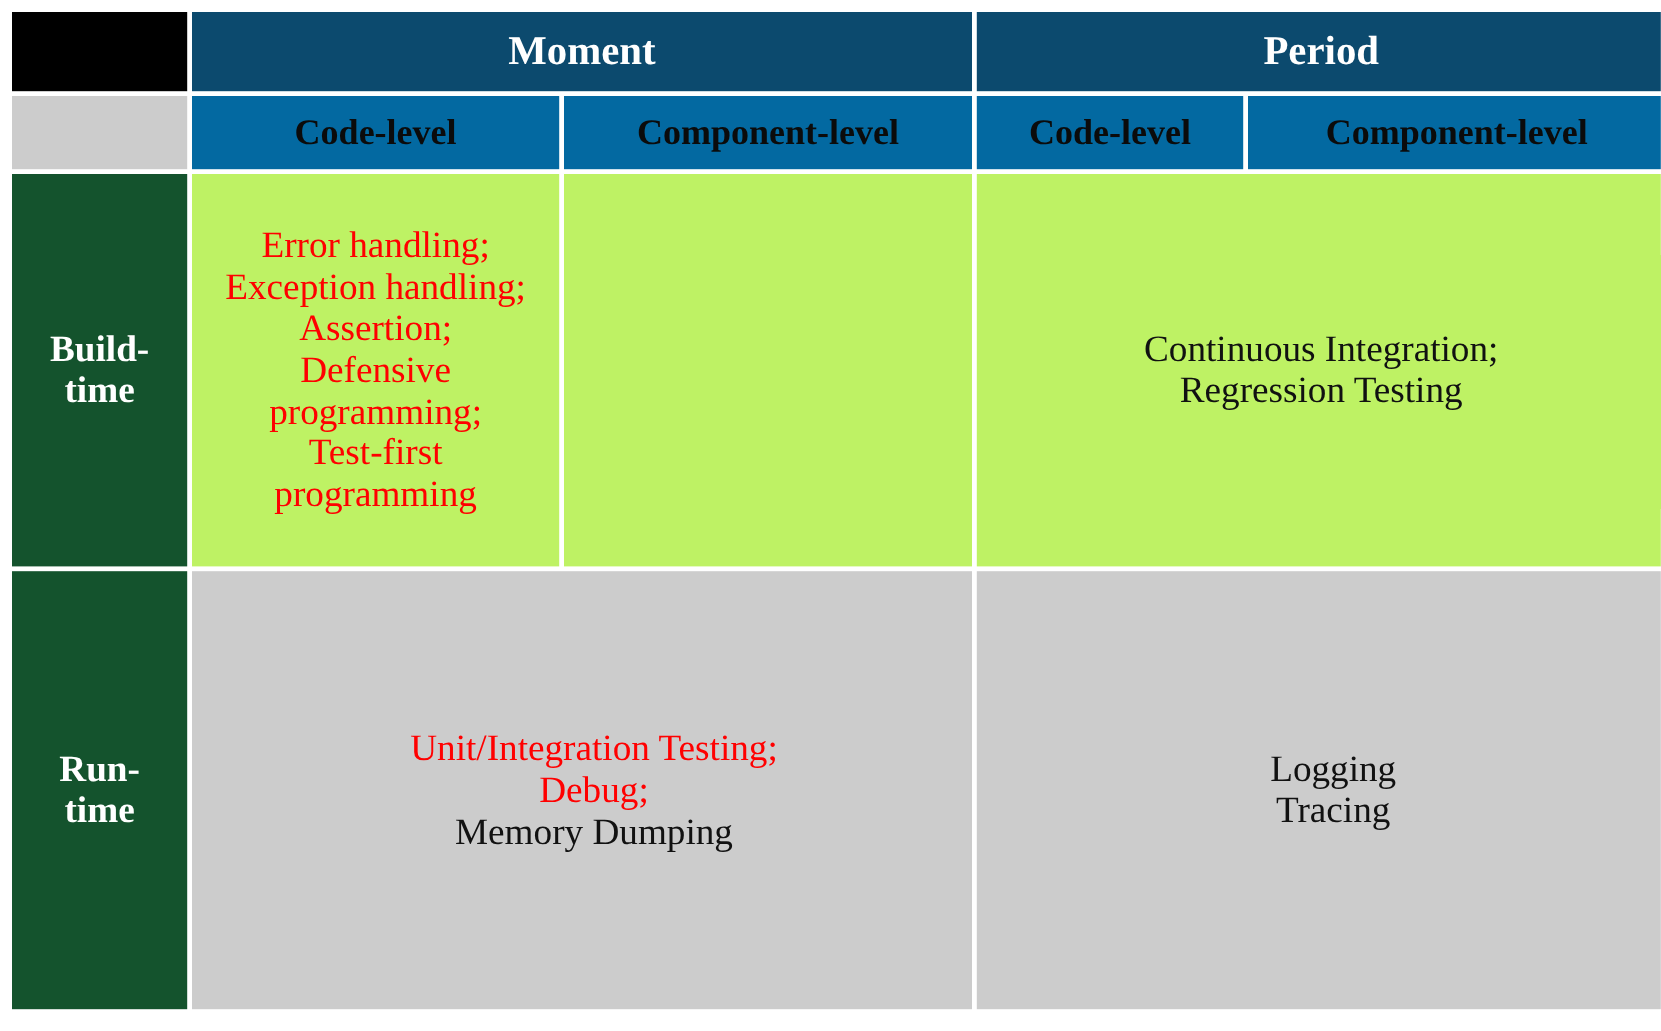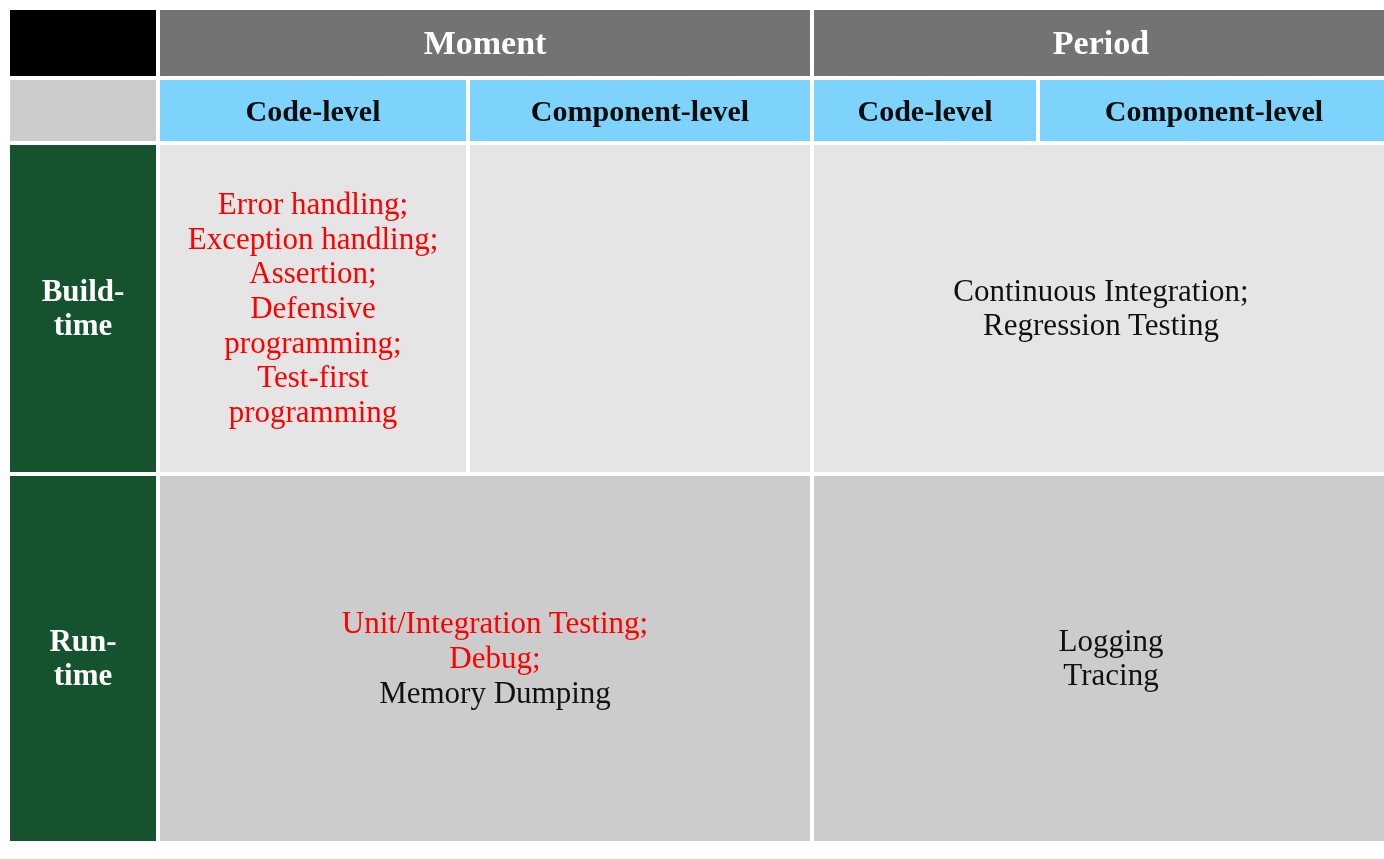--- a/index.html
+++ b/index.html
@@ -44,30 +44,30 @@
     background: #000000;
     width: 146px;
   }
   .corner-gray {
     background: #cccccc;
     width: 146px;
   }
 
   
   .group-header {
-    background: #737373;
+    background: #0c4a6e;
     color: #ffffff;
     font-weight: bold;
     font-size: 34px;
     height: 58px;
   }
 
   
   .sub-header {
-    background: #7dd3fc;
+    background: #0369a1;
     color: #0b0b0b;
     font-weight: bold;
     font-size: 30px;
     height: 54px;
   }
 
   
   .row-stub {
     background: #14532d;
     color: #ffffff;
@@ -75,21 +75,21 @@
     font-size: 31px;
     width: 146px;
   }
 
   
   .cell {
     font-size: 31px;
     color: #111111;
   }
   .cell-buildtime {
-    background: #e5e5e5;
+    background: #bef264;
     height: 288px;
   }
   .cell-runtime {
     background: #cccccc;
     height: 322px;
     padding-left: 20px;
   }
 
   .txt-red { color: #ff0000; display: block; }
   .txt-dark { color: #111111; display: block; }

